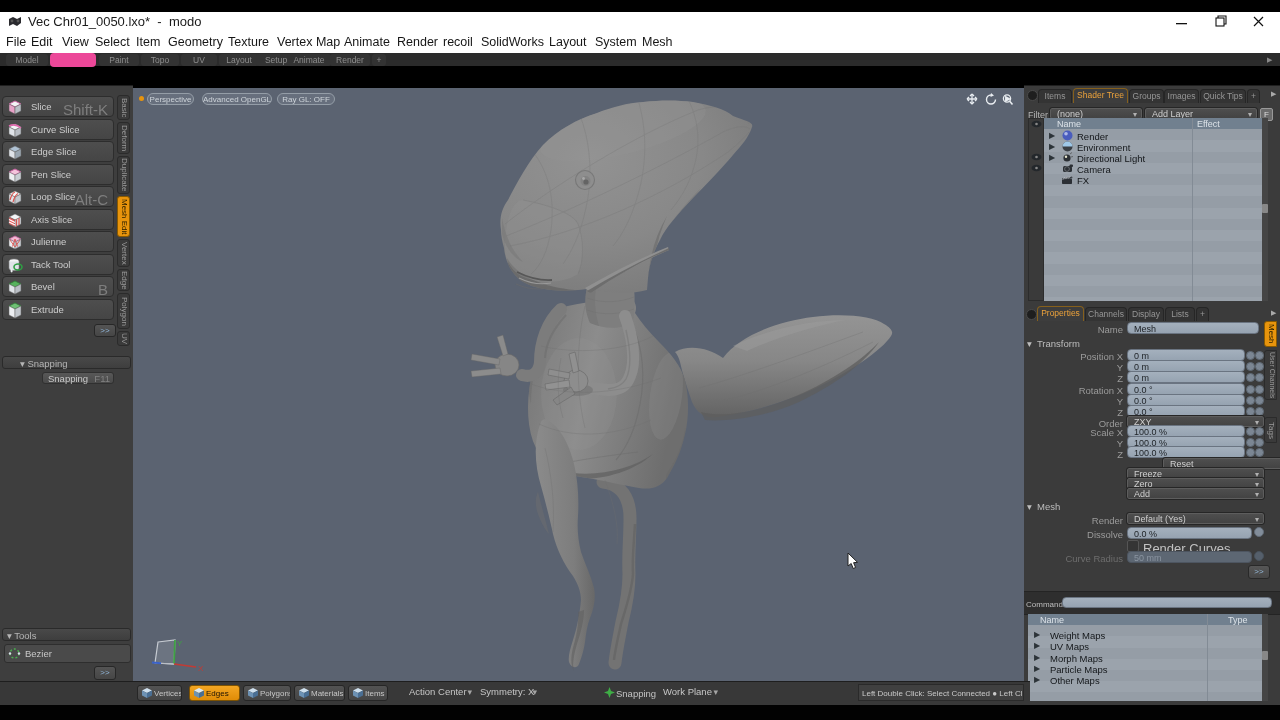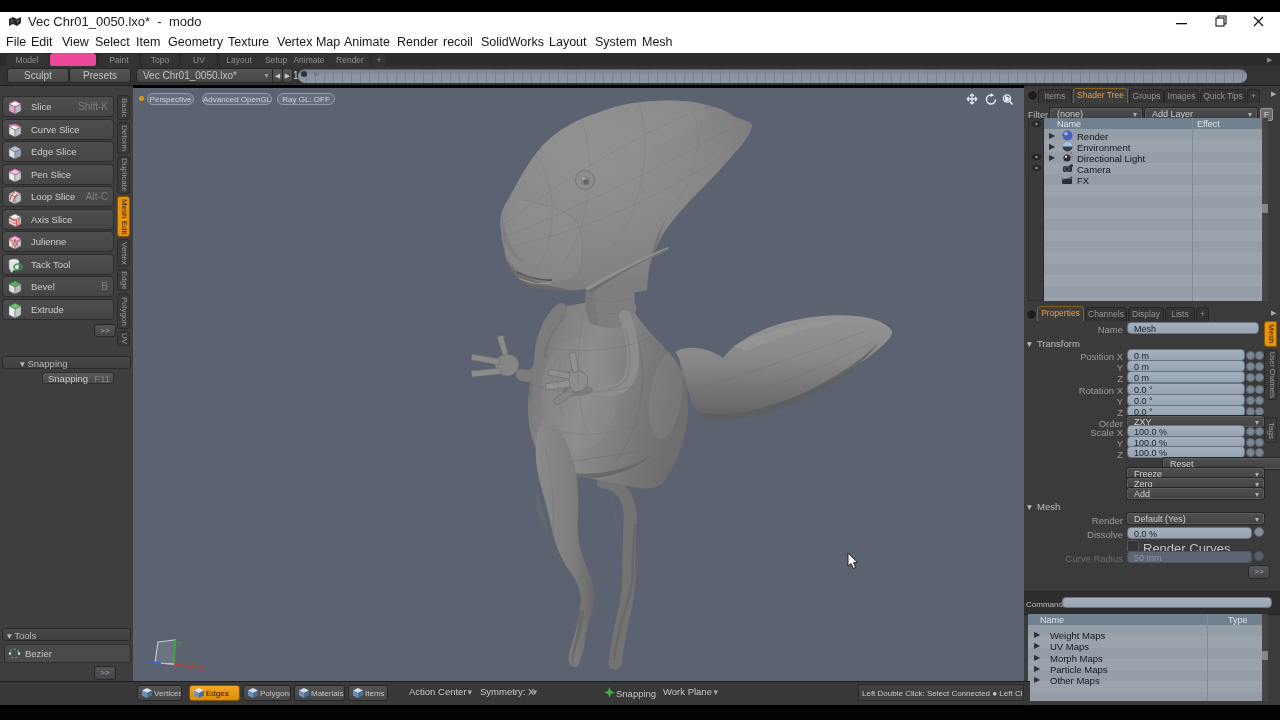--- a/index.html
+++ b/index.html
@@ -22,21 +22,21 @@
   .btn{position:absolute;background:linear-gradient(#545454,#464646);border:1px solid #272727;
        border-radius:3px;color:#c3c3c3;font-size:10px;text-align:center;}
   
   #leftpanel{left:0;top:85px;width:133px;height:599px;background:#3e3e3e;border-top:1px solid #1f1f1f;}
   #viewport{left:133px;top:88px;width:891px;height:593px;background:#5b6371;}
   #rightpanel{left:1024px;top:85px;width:256px;height:620px;background:#3b3b3b;border-top:1px solid #1f1f1f;}
   
   .toolbtn{position:absolute;left:2px;width:112px;height:21px;background:linear-gradient(#4e4e4e,#454545);
      border:1px solid #2d2d2d;border-radius:4px;box-sizing:border-box;}
   .toolbtn .tlab{position:absolute;left:28px;top:4px;font-size:9.5px;color:#cdcdcd;}
-  .toolbtn .tkey{position:absolute;right:5px;top:4px;font-size:10px;color:#7e7e7e;}
+  .toolbtn .tkey{position:absolute;right:5px;top:4px;font-size:15px;color:#7e7e7e;}
   .toolbtn svg{position:absolute;left:4px;top:2px;}
   .sechead{height:13px;line-height:13px;font-size:9.5px;color:#b5b5b5;background:linear-gradient(#494949,#3e3e3e);
      border:1px solid #2a2a2a;border-radius:3px;padding-left:4px;box-sizing:border-box;}
   .vtab{width:13px;background:#3a3a3a;border:1px solid #2b2b2b;border-radius:3px 0 0 3px;color:#9a9a9a;
      font-size:8px;writing-mode:vertical-rl;text-align:center;box-sizing:border-box;}
   #vtabs .vtab{position:absolute;left:0;border-radius:3px;}
   .vtab.vactive{background:#e8940c;color:#2b2000;border-color:#8a5a00;}
   
   .rtab{position:absolute;height:13px;line-height:13px;font-size:8.5px;color:#969696;background:#343434;
      border:1px solid #262626;border-bottom:none;border-radius:4px 4px 0 0;text-align:center;}
@@ -117,33 +117,20 @@
     <span class="ltab" style="left:99px;width:40px;">Paint</span>
     <span class="ltab" style="left:141px;width:38px;">Topo</span>
     <span class="ltab" style="left:181px;width:36px;">UV</span>
     <span class="ltab" style="left:219px;width:40px;">Layout</span>
     <span class="ltab" style="left:256px;width:40px;">Setup</span>
     <span class="ltab" style="left:287px;width:44px;">Animate</span>
     <span class="ltab" style="left:330px;width:40px;">Render</span>
     <span class="ltab" style="left:372px;width:14px;">+</span>
     <span class="abs" style="left:1267px;top:3px;color:#888;font-size:7px;">▶</span>
   </div>
-  <div class="abs" id="toolrow">
-    <div class="btn" style="left:7px;top:2px;width:60px;height:13px;line-height:13px;">Sculpt</div>
-    <div class="btn" style="left:69px;top:2px;width:60px;height:13px;line-height:13px;">Presets</div>
-    <div class="btn" style="left:136px;top:2px;width:132px;height:13px;line-height:13px;text-align:left;padding-left:6px;border-radius:4px;">Vec Chr01_0050.lxo*<span style="position:absolute;right:5px;top:0;color:#999;font-size:7px;">▼</span></div>
-    <div class="btn" style="left:272px;top:2px;width:9px;height:13px;line-height:13px;font-size:7px;">◀</div>
-    <div class="btn" style="left:282px;top:2px;width:9px;height:13px;line-height:13px;font-size:7px;">▶</div>
-    <span class="abs" style="left:293px;top:4px;color:#ccc;font-size:10px;">1</span>
-    <div class="abs" id="timeline" style="left:298px;top:3px;width:949px;height:14px;border-radius:7px;overflow:hidden;background:repeating-linear-gradient(90deg,#8c96a3 0px,#8c96a3 8px,#78828f 8px,#78828f 9px);border-top:1px solid #5a626e;box-sizing:border-box;">
-      <div class="abs" style="left:0;top:0;width:949px;height:4px;background:rgba(120,130,144,0.55);"></div>
-      <div class="abs" style="left:3px;top:1px;width:6px;height:6px;border-radius:50%;background:#2e323a;"></div>
-      <div class="abs" style="left:16px;top:2px;width:5px;height:4px;border-radius:1px;background:#77828f;"></div>
-    </div>
-  </div>
   <div class="abs" id="leftpanel">
 
     <div class="toolbtn" style="top:10px;">
         <svg width="16" height="17" viewBox="0 0 16 17">
           <polygon points="8,2 14,5 8,8 2,5" fill="#f3f4f6" stroke="#d06aa8" stroke-width="1"></polygon>
           <polygon points="2,5 8,8 8,15 2,12" fill="#e8a2c8" stroke="#555" stroke-width="0.5"></polygon>
           <polygon points="8,8 14,5 14,12 8,15" fill="#b9bec5" stroke="#555" stroke-width="0.5"></polygon>
         </svg>
         <span class="tlab">Slice</span>
         <span class="tkey">Shift-K</span>

